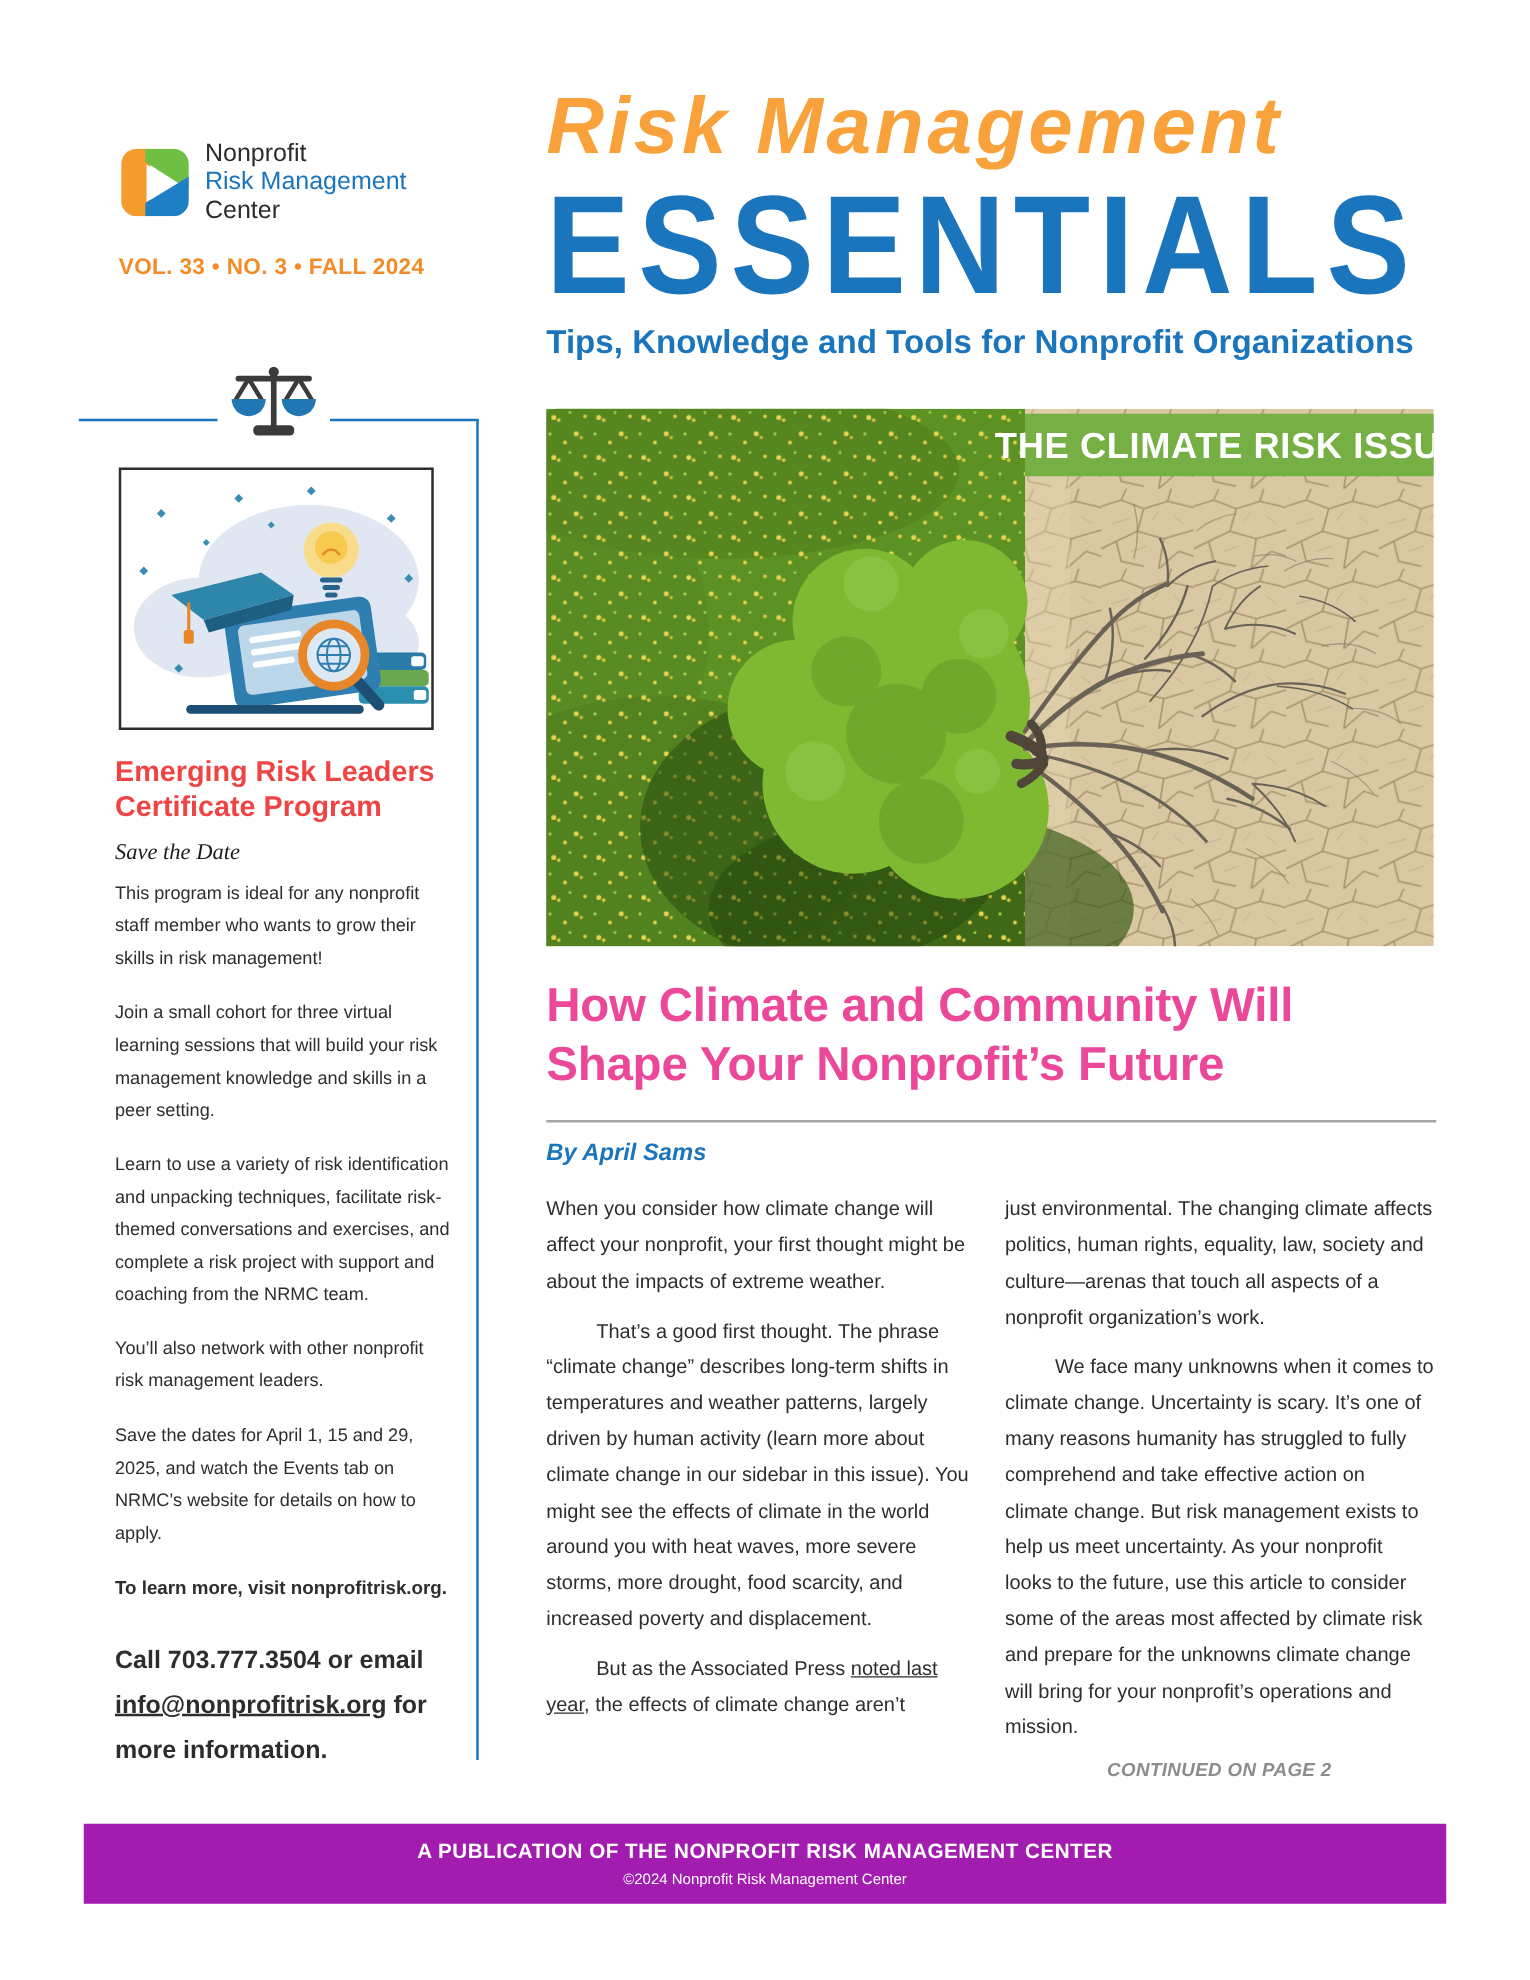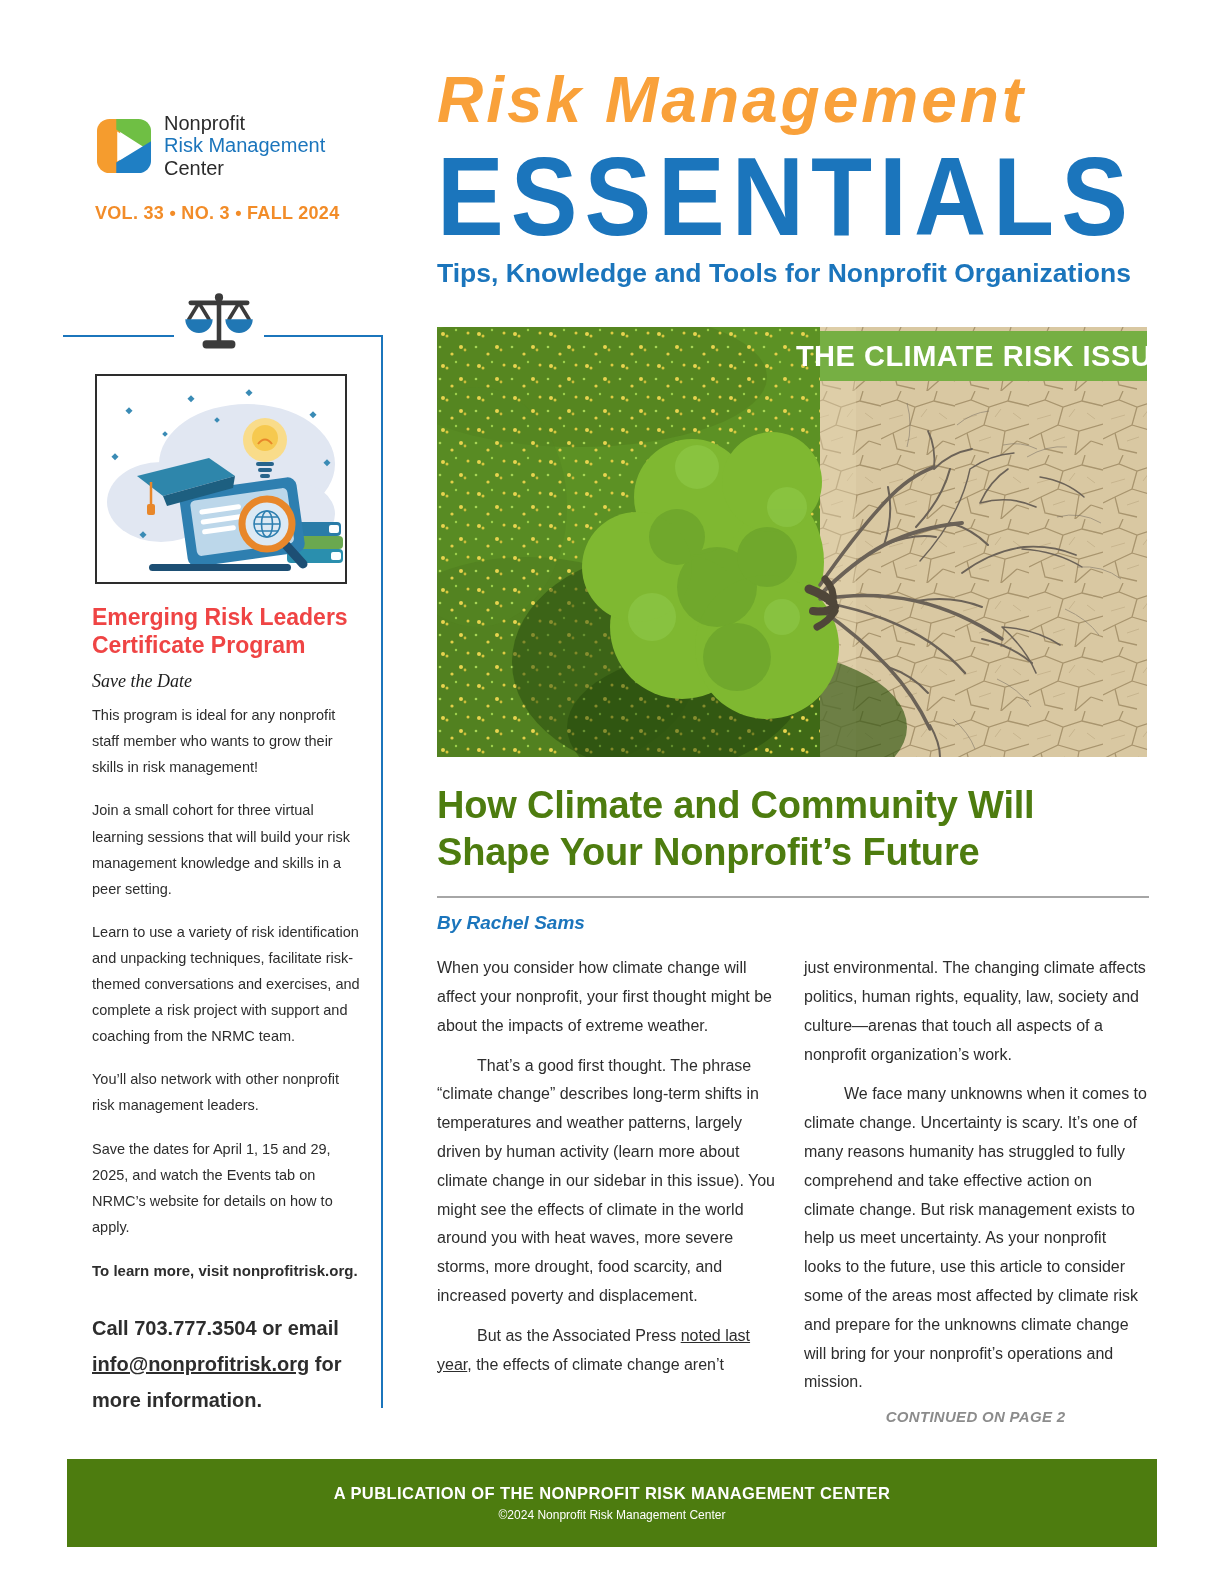--- a/index.html
+++ b/index.html
@@ -33,31 +33,31 @@
   .save-date { font-family:"Liberation Serif", serif; font-style:italic; font-weight:normal; font-size:18px; margin:0 0 10px 0; color:#1c1c1c; }
   .sidebar p { margin:0 0 17px 0; font-size:14.5px; line-height:1.8; color:#2d2d2d; }
   .sidebar p.cta { font-weight:bold; font-size:15px; }
   .sidebar p.cta2 { margin-top:26px; font-weight:bold; font-size:20px; }
   .sidebar a { color:inherit; text-decoration:underline; }
   
   .hero { position:absolute; left:437px; top:321px; width:710px; height:430px; }
   .hero svg { display:block; width:710px; height:430px; }
   
   .article { position:absolute; left:437px; top:776px; width:712px; }
-  .article h1 { margin:0; color:#4d7c0f; font-size:38px; line-height:1.24; font-weight:bold; letter-spacing:-.2px; }
+  .article h1 { margin:0; color:#ec4899; font-size:38px; line-height:1.24; font-weight:bold; letter-spacing:-.2px; }
   .article .rule { height:2px; background:#a6a6a6; margin:20px 0 14px 0; }
   .byline { color:#1b75bc; font-style:italic; font-weight:bold; font-size:19px; margin-bottom:20px; }
   .cols { display:flex; gap:24px; }
   .col { width:343px; }
   .col p { margin:0 0 11px 0; font-size:16px; line-height:1.8; color:#2d2d2d; }
   .col p.ind { text-indent:40px; }
   .col a { color:inherit; text-decoration:underline; }
   .continued { text-align:center; color:#8c8c8c; font-style:italic; font-weight:bold; font-size:15px; margin-top:10px; letter-spacing:.3px; }
   
-  .footer { position:absolute; left:67px; top:1453px; width:1090px; height:88px; background:#4d7c0f; color:#ffffff; display:flex; flex-direction:column; align-items:center; justify-content:center; gap:5px; }
+  .footer { position:absolute; left:67px; top:1453px; width:1090px; height:64px; background:#a21caf; color:#ffffff; display:flex; flex-direction:column; align-items:center; justify-content:center; gap:5px; }
   .f1 { font-weight:bold; font-size:16.5px; letter-spacing:.4px; }
   .f2 { font-size:16px; }
   .f2 .sep { padding:0 9px; opacity:.9; }
   .f3 { font-size:12px; }
 </style>
 </head>
 <body>
 
 <div class="page">
 
@@ -274,21 +274,21 @@
         </g>
         <rect x="383" y="4" width="327" height="50" fill="#76af43"></rect>
         <text x="547" y="39" text-anchor="middle" font-family="Liberation Sans, sans-serif" font-size="29" font-weight="bold" letter-spacing="0.5" fill="#ffffff">THE CLIMATE RISK ISSUE</text>
       </g>
     </svg>
   </figure>
 
   <main class="article">
     <h1>How Climate and Community Will Shape Your Nonprofit’s Future</h1>
     <div class="rule"></div>
-    <div class="byline">By Rachel Sams</div>
+    <div class="byline">By April Sams</div>
     <div class="cols">
       <div class="col">
         <p>When you consider how climate change will affect your nonprofit, your first thought might be about the impacts of extreme weather.</p>
         <p class="ind">That’s a good first thought. The phrase “climate change” describes long-term shifts in temperatures and weather patterns, largely driven by human activity (learn more about climate change in our sidebar in this issue). You might see the effects of climate in the world around you with heat waves, more severe storms, more drought, food scarcity, and increased poverty and displacement.</p>
         <p class="ind">
           <span>But as the Associated Press </span><a href="#">noted last year</a><span>, the effects of climate change aren’t</span>
         </p>
       </div>
       <div class="col">
         <p>just environmental. The changing climate affects politics, human rights, equality, law, society and culture—arenas that touch all aspects of a nonprofit organization’s work.</p>

